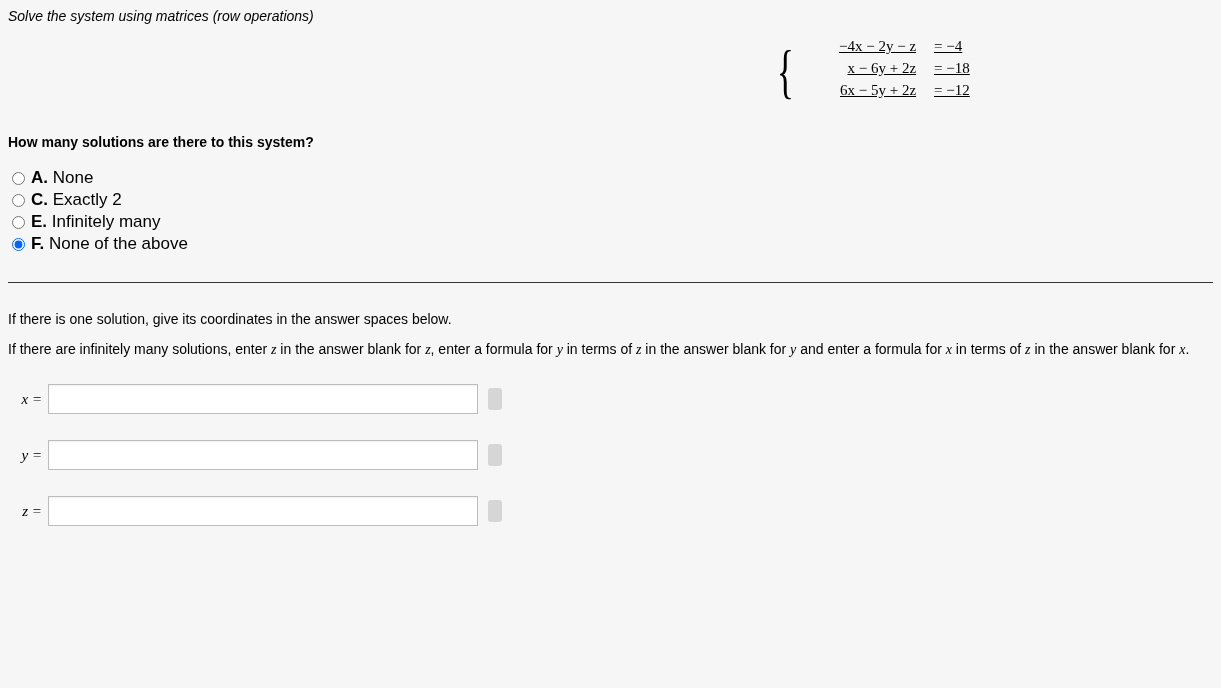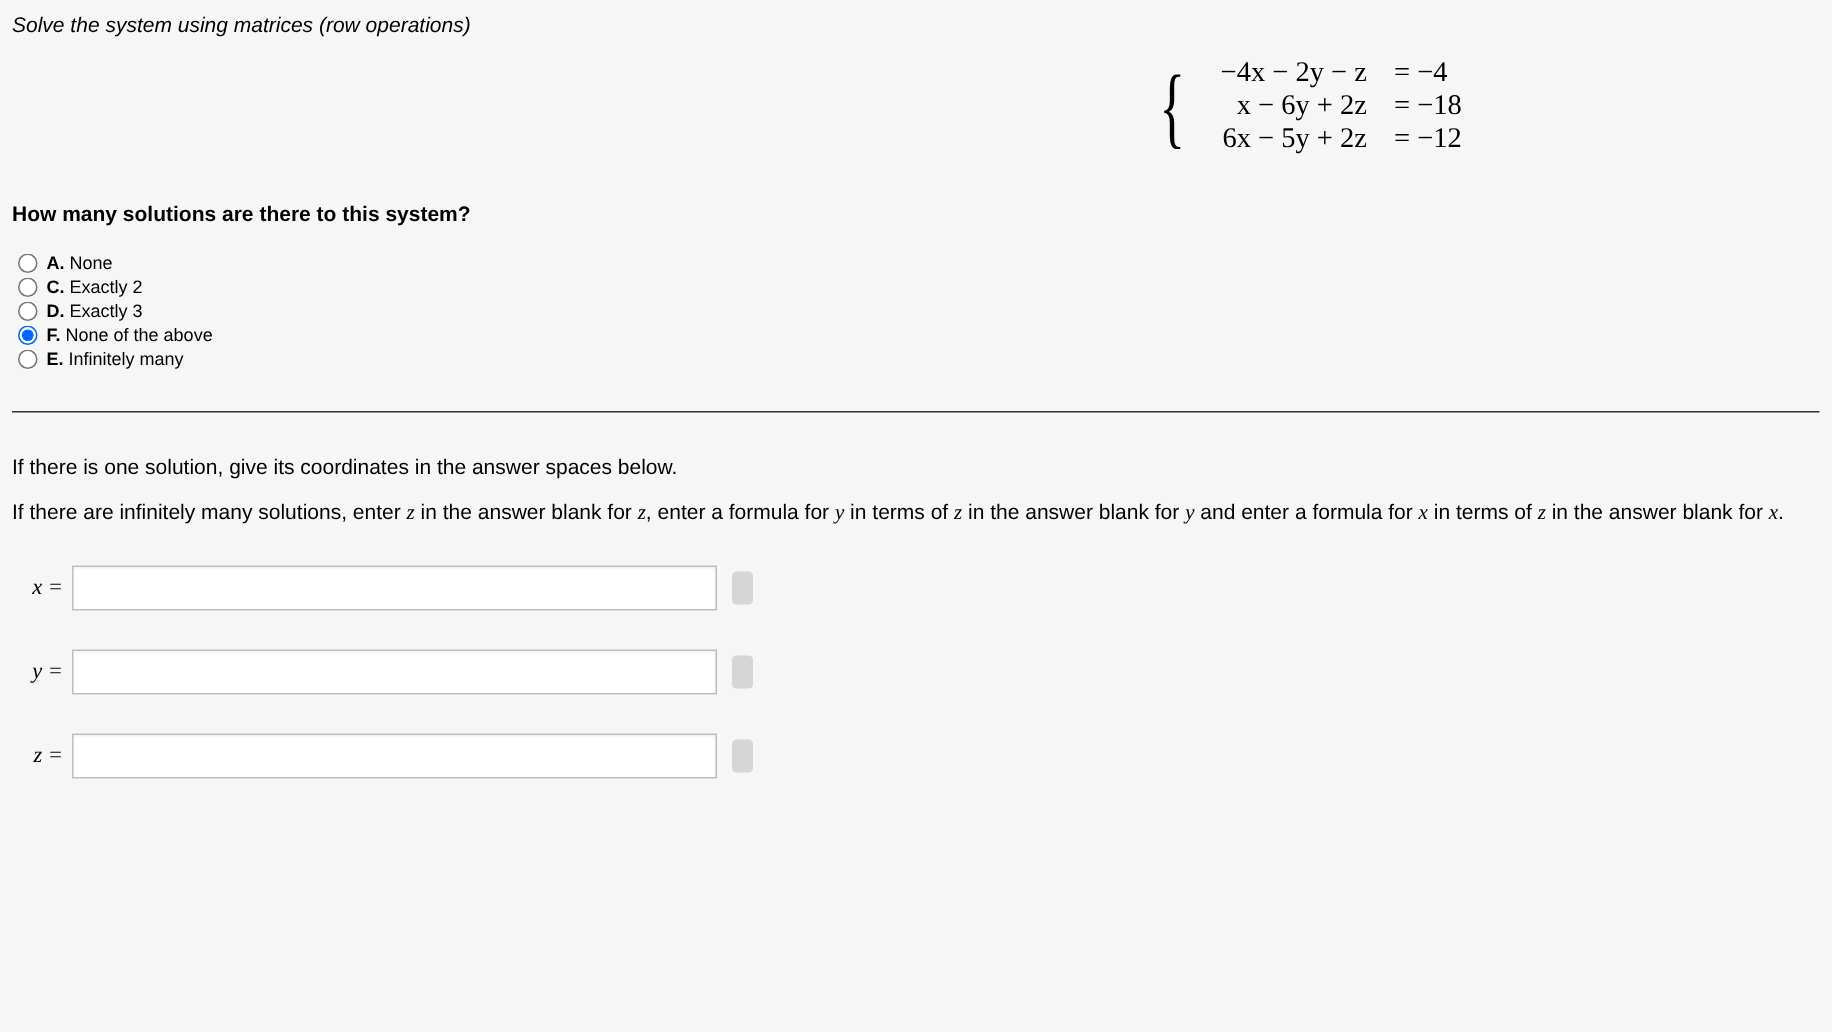--- a/index.html
+++ b/index.html
@@ -30,21 +30,22 @@
   }
   .brace {
     font-size: 60px;
     line-height: 60px;
     font-family: "Times New Roman", serif;
     margin-right: 6px;
     transform: scaleX(0.6);
   }
   .eqcol {
     font-family: "Times New Roman", serif;
-    font-size: 19px;
+    font-size: 15px;
+    text-decoration: underline;
   }
   .eqrow {
     display: flex;
     align-items: baseline;
     height: 22px;
   }
   .lhs { width: 110px; text-align: right; white-space: pre; }
   .gap { width: 18px; }
   .rhs { text-align: left; white-space: pre; }
   .question2 {
@@ -58,21 +59,21 @@
     display: flex;
     align-items: center;
     margin: 2px 0;
   }
   .opt input[type=radio] {
     margin: 0 6px 0 0;
     width: 13px;
     height: 13px;
     accent-color: #0066ff;
   }
-  .opt .lab { font-size: 12px; }
+  .opt .lab { font-size: 17px; }
   .opt .lab b { font-weight: bold; }
   hr.sep {
     border: none;
     border-top: 1px solid #333;
     margin: 28px 0 28px 0;
   }
   .explain {
     margin: 0 0 14px 0;
   }
   .mathi { font-family: "Times New Roman", serif; font-style: italic; }
@@ -143,29 +144,25 @@
     <div class="opt">
       <input type="radio" name="solcount" style="">
       <span class="lab"><b>A.</b> <span>None</span></span>
     </div>
     <div class="opt">
       <input type="radio" name="solcount" style="">
       <span class="lab"><b>C.</b> <span>Exactly 2</span></span>
     </div>
     <div class="opt">
       <input type="radio" name="solcount" style="">
-      <span class="lab"><b>D.</b> <span>Exactly 3</span></span>
+      <span class="lab"><b>E.</b> <span>Infinitely many</span></span>
     </div>
     <div class="opt">
       <input type="radio" name="solcount" checked="" style="">
       <span class="lab"><b>F.</b> <span>None of the above</span></span>
-    </div>
-    <div class="opt">
-      <input type="radio" name="solcount" style="">
-      <span class="lab"><b>E.</b> <span>Infinitely many</span></span>
     </div>
   </div>
 
   <hr class="sep">
 
   <div class="explain">If there is one solution, give its coordinates in the answer spaces below.</div>
 
   <div class="explain">
     <span>If there are infinitely many solutions, enter </span><span class="mathi">z</span><span> in the answer blank for </span><span class="mathi">z</span><span>, enter a formula for </span><span class="mathi">y</span><span> in terms of </span><span class="mathi">z</span><span> in the answer blank for </span><span class="mathi">y</span><span> and enter a formula for </span><span class="mathi">x</span><span> in terms of </span><span class="mathi">z</span><span> in the answer blank for </span><span class="mathi">x</span><span>.</span>
   </div>

